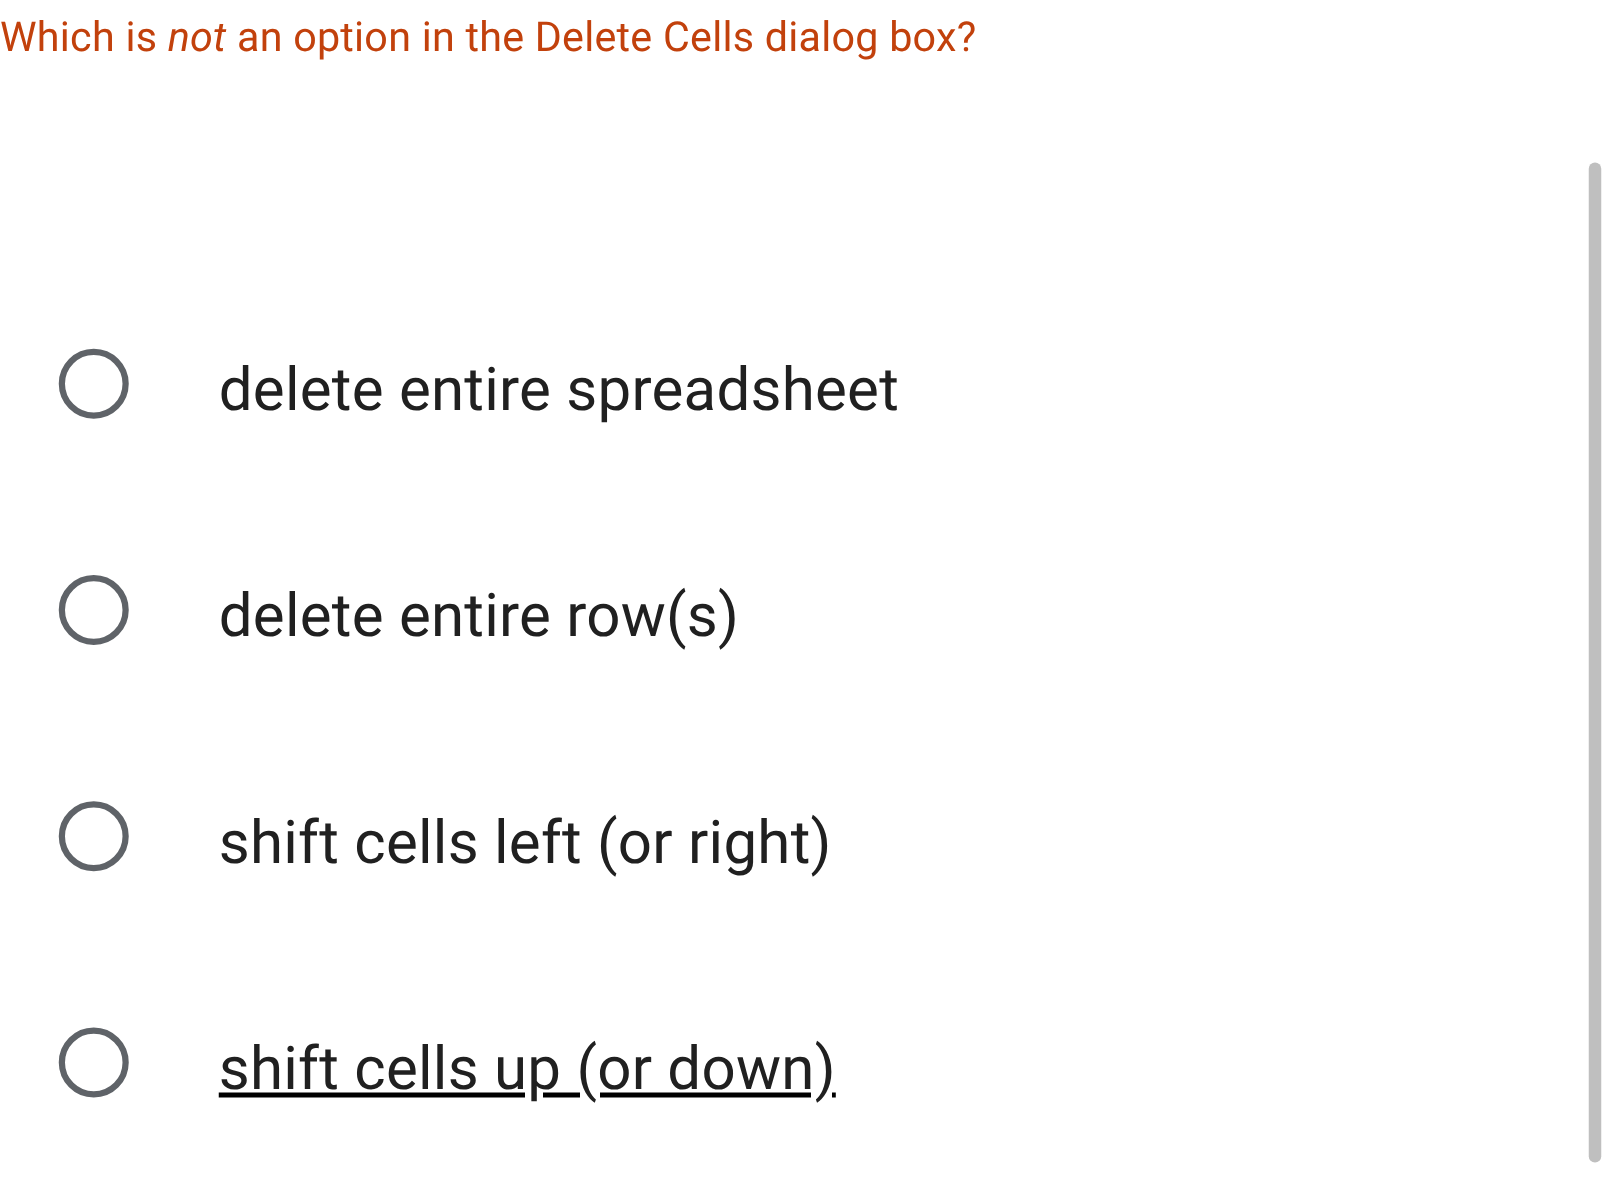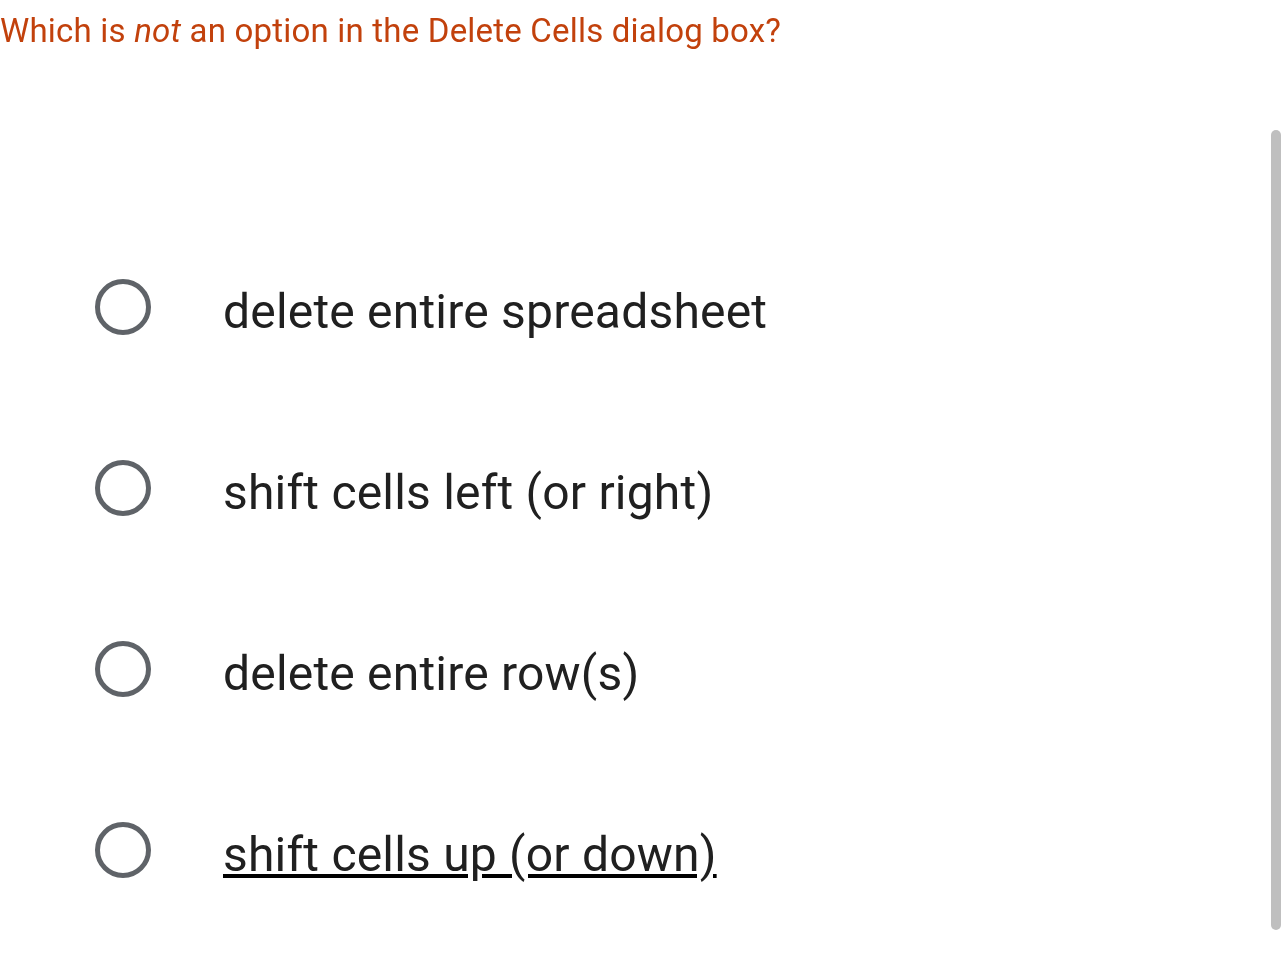--- a/index.html
+++ b/index.html
@@ -23,21 +23,21 @@
       color: #c2410c;
       line-height: 1.3;
       letter-spacing: 0.2px;
       padding: 10px 0 0 0;
     }
     .question-text .emphasis {
       font-style: italic;
     }
     .options-container {
       margin-top: 230px;
-      padding-left: 95px;
+      padding-left: 47px;
       position: relative;
       text-align: right;
     }
     .option-row {
       display: flex;
       align-items: center;
       margin-bottom: 124px;
     }
     .option-row:last-child {
       margin-bottom: 0;
@@ -75,25 +75,25 @@
     <span>Which is </span><span class="emphasis">not</span><span> an option in the Delete Cells dialog box?</span>
   </div>
 
   <div class="options-container">
     <div class="option-row">
       <div class="radio-circle"></div>
       <div class="option-label">delete entire spreadsheet</div>
     </div>
     <div class="option-row">
       <div class="radio-circle"></div>
-      <div class="option-label">shift cells left (or right)</div>
+      <div class="option-label">delete entire row(s)</div>
     </div>
     <div class="option-row">
       <div class="radio-circle"></div>
-      <div class="option-label">delete entire row(s)</div>
+      <div class="option-label">shift cells left (or right)</div>
     </div>
     <div class="option-row">
       <div class="radio-circle"></div>
       <div class="option-label">shift cells up (or down)</div>
     </div>
   </div>
 </div>
 
 <div class="scrollbar-thumb"></div>
 

